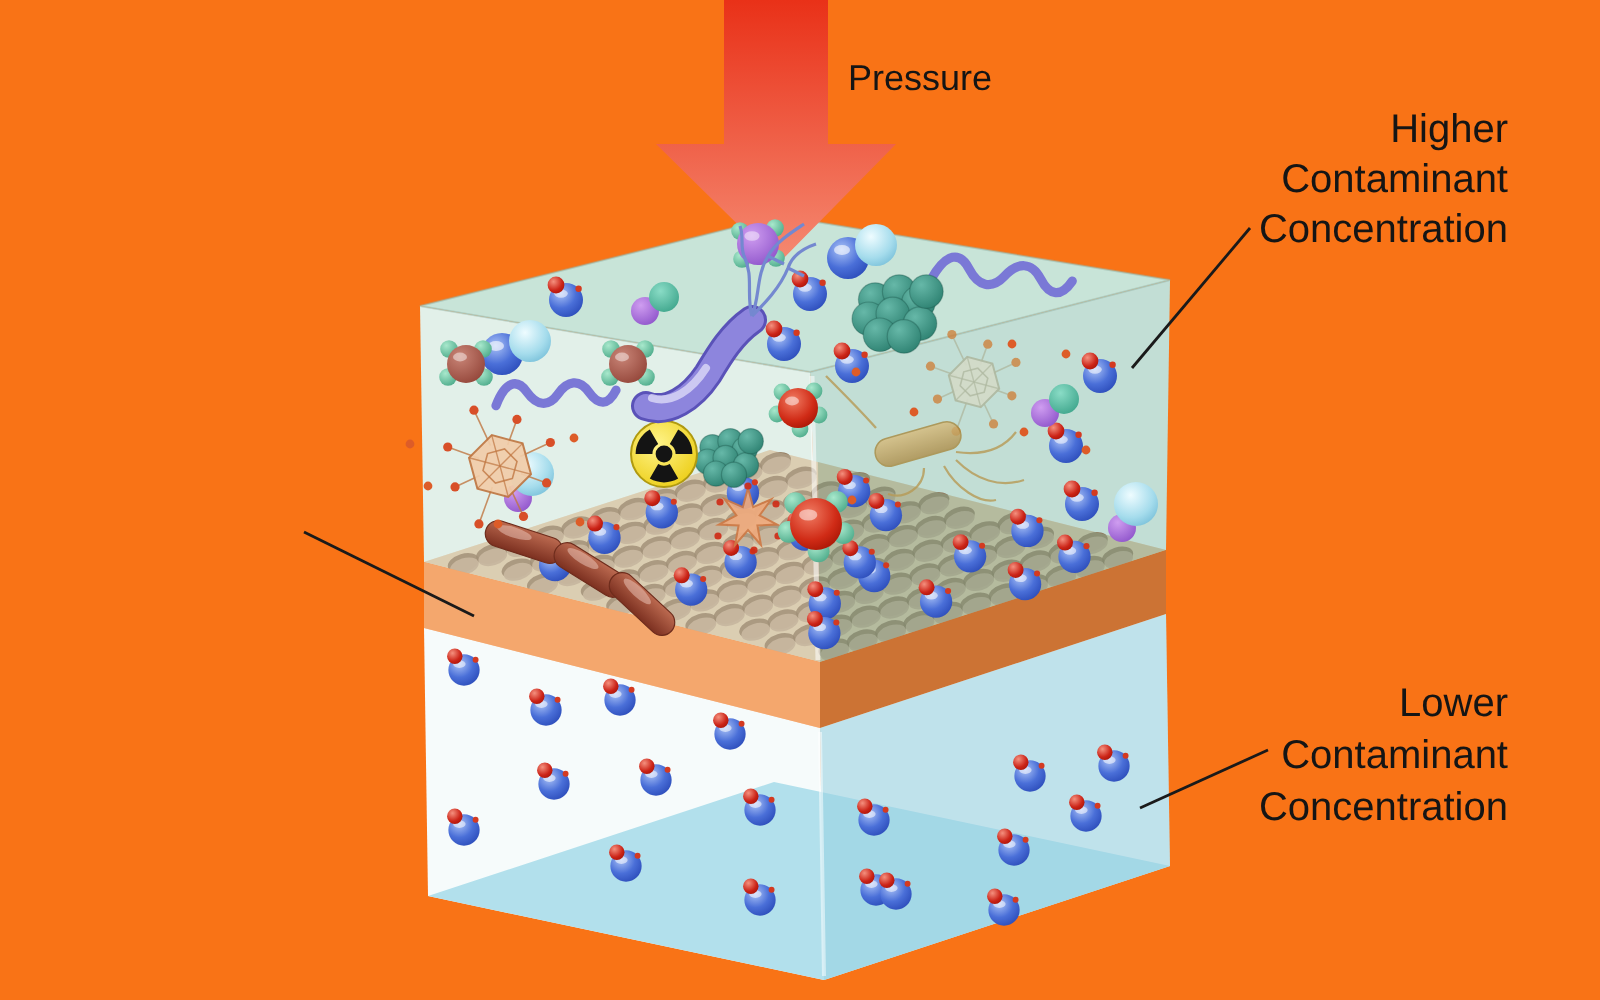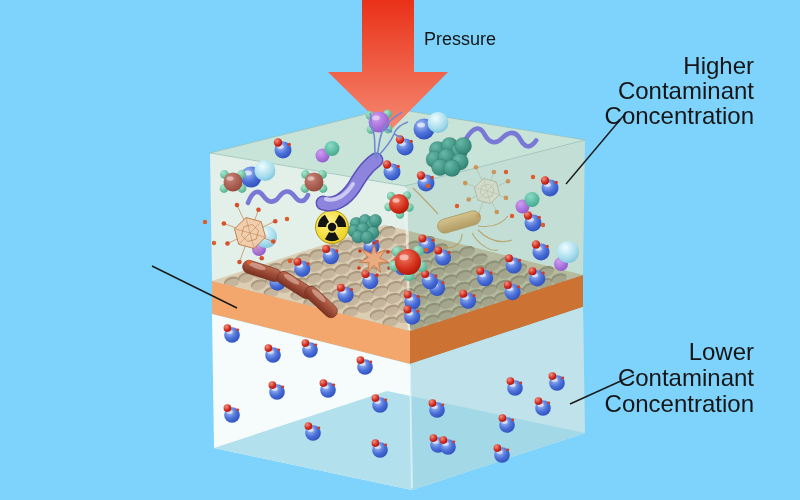--- a/index.html
+++ b/index.html
@@ -1,19 +1,19 @@
 <!DOCTYPE html>
 <html><head>
 <meta charset="utf-8">
 <style>
   html,body{margin:0;padding:0;background:#ffffff;}
-  .stage{position:relative;width:800px;height:500px;background:#7dd3fc;overflow:hidden;
+  .stage{position:relative;width:800px;height:500px;background:#f97316;overflow:hidden;
          font-family:"Liberation Sans", sans-serif;}
   .stage svg{position:absolute;left:0;top:0;}
-  .lbl{position:absolute;color:#151515;font-size:24px;line-height:25px;white-space:pre-line;}
+  .lbl{position:absolute;color:#151515;font-size:20px;line-height:25px;white-space:pre-line;}
   .lbl.right{text-align:right;}
   #pressure-label{left:424px;top:27px;font-size:18px;}
   #higher-label{right:46px;top:53px;}
   #membrane-label{left:39px;top:229px;line-height:26px;}
   #lower-label{right:46px;top:339px;line-height:26px;}
 </style>
 </head>
 <body>
 
 <div class="stage">

